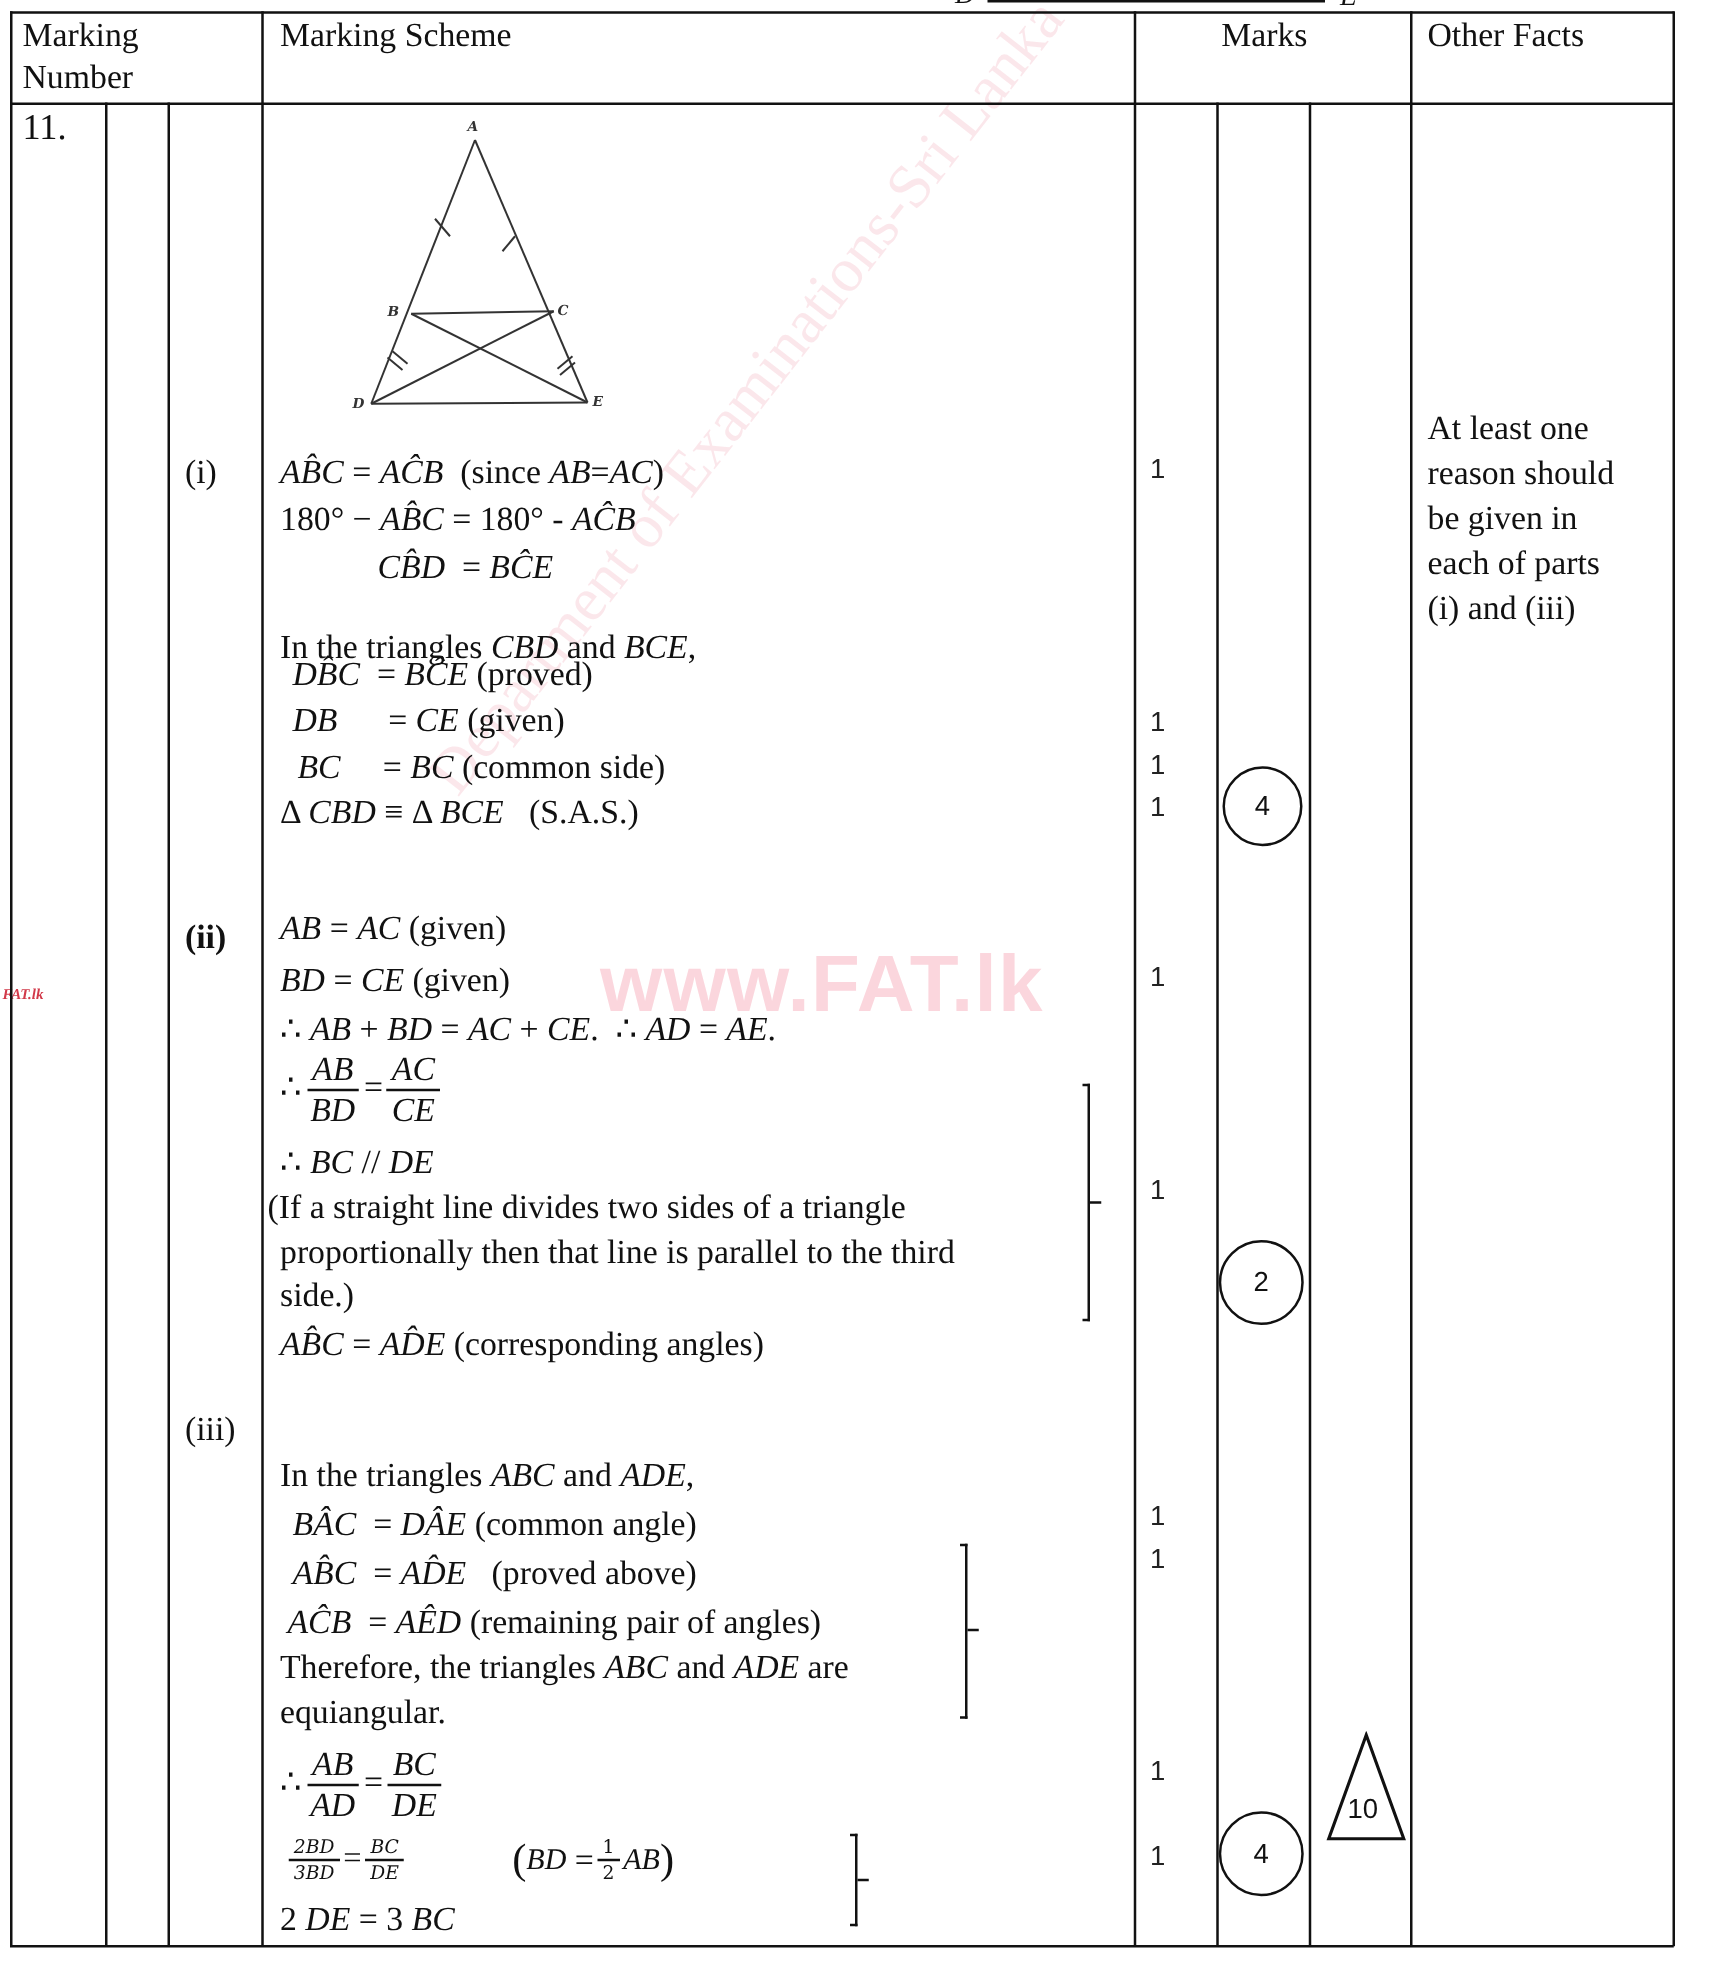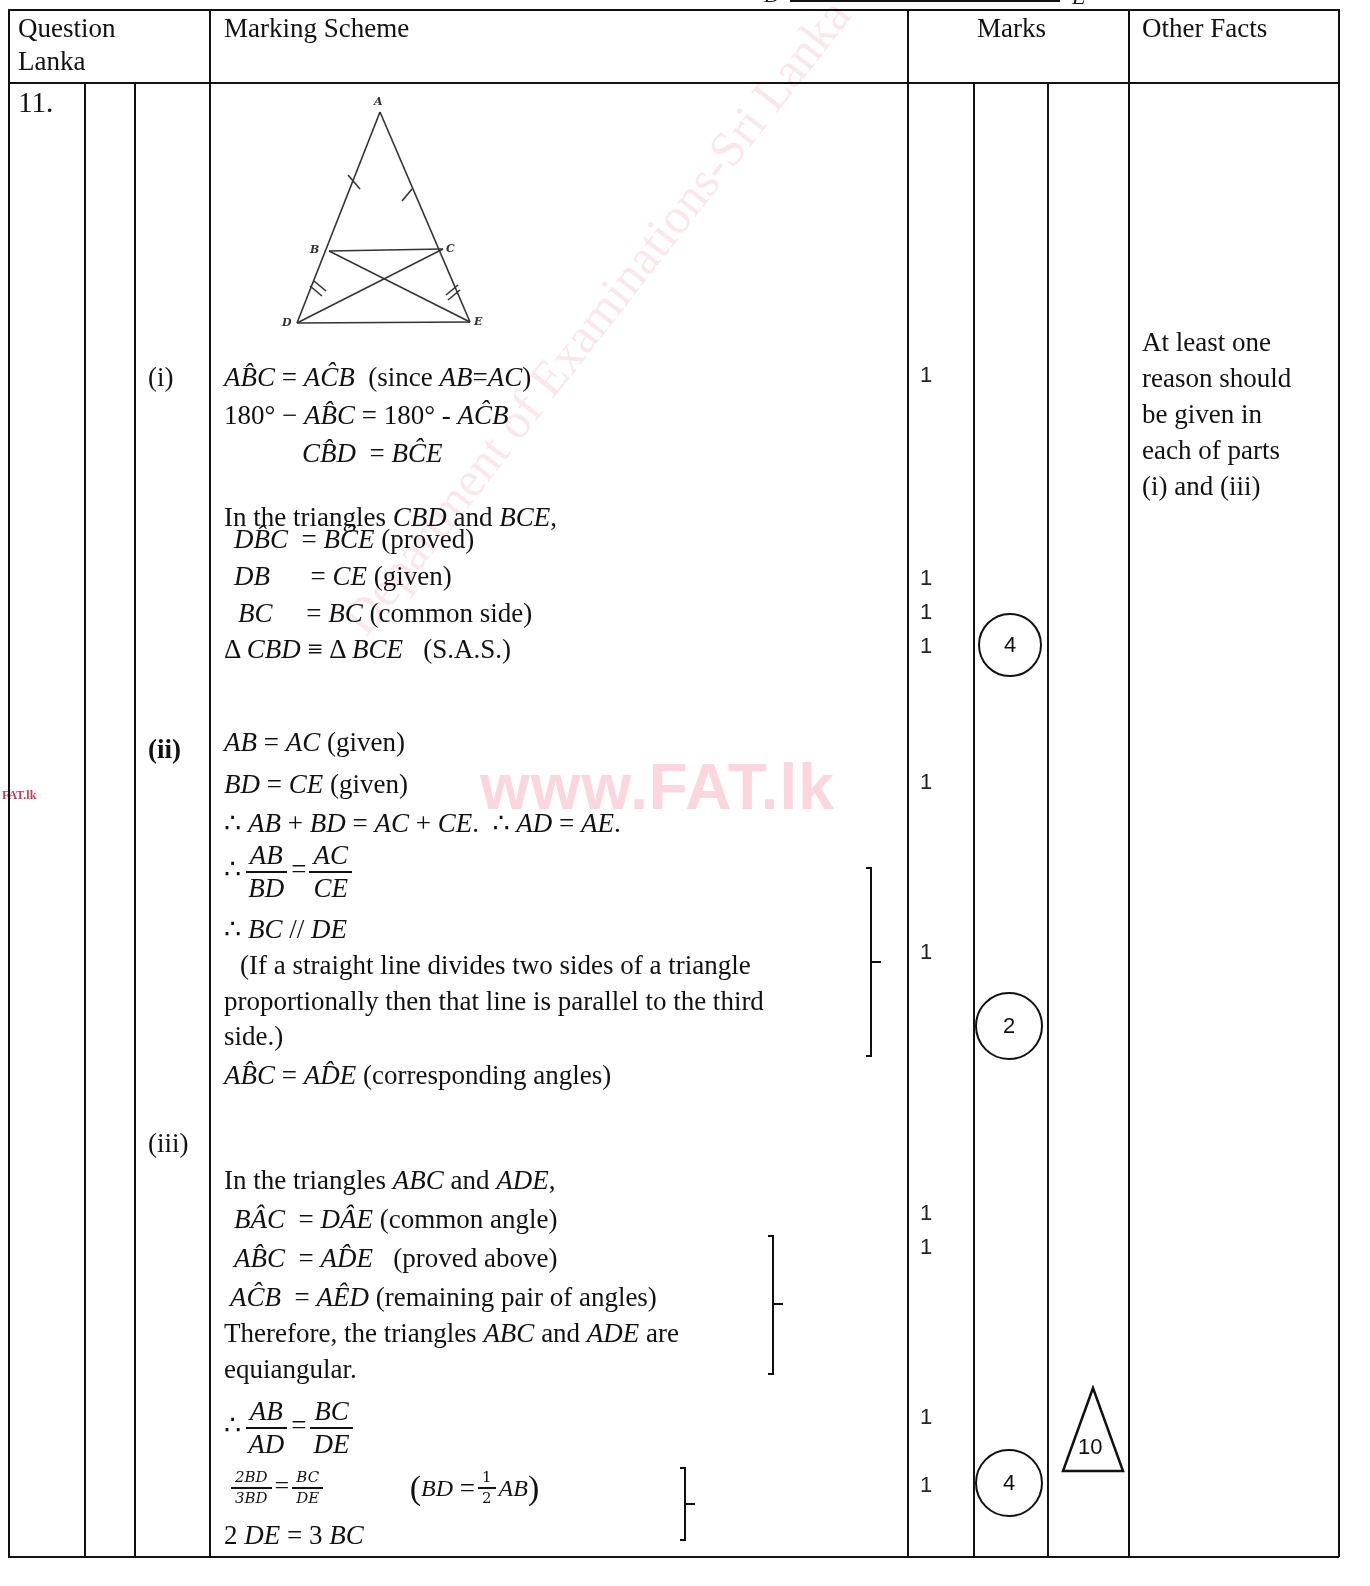--- a/index.html
+++ b/index.html
@@ -16,21 +16,21 @@
             box-sizing:border-box; display:flex; align-items:center; justify-content:center;
             font-family:"Liberation Sans","DejaVu Sans",sans-serif; font-size:22px; background:#fff; }
   .frac { display:inline-flex; flex-direction:column; align-items:center; vertical-align:middle; margin:0 3px; }
   .frac .num { border-bottom:2px solid #111; padding:0 4px 2px 4px; }
   .frac .den { padding:2px 4px 0 4px; }
   .small { font-size:15px; font-family:"DejaVu Serif", serif;justify-content:flex-end; }
   .watermark-diag { position:absolute; left:330px; top:610px; font-size:50px; color:rgba(220,60,90,0.12);
                     transform:rotate(-52deg); transform-origin:left top; white-space:nowrap; }
   .watermark-fat { position:absolute; left:480px; top:750px; font-family:"Liberation Sans","DejaVu Sans",sans-serif;
                    font-weight:bold; font-size:64px; color:rgba(240,90,120,0.25); letter-spacing:1px; }
-  .fat-edge { position:absolute; left:2px; top:788px; font-size:12px; font-weight:bold; color:#d23a4a; }
+  .fat-edge { position:absolute; left:2px; top:788px; font-size:12px; font-weight:bold; color:#d23a4a;font-style:italic; }
   .brace { position:absolute; border:2px solid #111; border-left:none; width:6px; box-sizing:border-box; }
   .brace-tick { position:absolute; height:2px; width:9px; background:#111; }
 </style>
 </head>
 <body>
 
 <div class="abs" style="left:764px;top:0;width:320px;height:10px;">
   <span class="txt m" style="left:0;top:-16px;font-size:22px;">D</span>
   <div class="abs" style="left:26px;top:0;width:270px;height:2px;background:#111;"></div>
   <span class="txt m" style="left:308px;top:-14px;font-size:22px;">E</span>
@@ -48,21 +48,21 @@
   <div class="vline" style="left:84px;top:82px;height:1475px;"></div>
   <div class="vline" style="left:134px;top:82px;height:1475px;"></div>
   <div class="vline" style="left:209px;top:9px;height:1548px;"></div>
   <div class="vline" style="left:907px;top:9px;height:1548px;"></div>
   <div class="vline" style="left:973px;top:82px;height:1475px;"></div>
   <div class="vline" style="left:1047px;top:82px;height:1475px;"></div>
   <div class="vline" style="left:1128px;top:9px;height:1548px;"></div>
   <div class="vline" style="left:1338px;top:9px;height:1548px;"></div>
 </div>
 
-<div class="hdr" style="left:18px;top:12px;width:120px;white-space:normal;">Question Lanka</div>
+<div class="hdr" style="left:18px;top:12px;width:120px;white-space:normal;">Marking Number</div>
 <div class="hdr" style="left:224px;top:12px;">Marking Scheme</div>
 <div class="hdr" style="left:977px;top:12px;">Marks</div>
 <div class="hdr" style="left:1142px;top:12px;">Other Facts</div>
 
 <div class="txt" style="left:18px;top:88px;font-size:29px;">11.</div>
 
 <svg class="abs" style="left:270px;top:90px;" width="230" height="245" viewBox="0 0 230 245">
   <g stroke="#333" stroke-width="1.6" fill="none">
     <line x1="110" y1="22" x2="27" y2="233"></line>
     <line x1="110" y1="22" x2="200" y2="232"></line>
@@ -119,21 +119,21 @@
   <div class="txt" style="left:224px;top:771px;"><span class="m">BD</span> = <span class="m">CE</span> (given)</div>
   <div class="txt" style="left:224px;top:810px;">∴ <span class="m">AB</span> + <span class="m">BD</span> = <span class="m">AC</span> + <span class="m">CE</span>.&nbsp;&nbsp;∴ <span class="m">AD</span> = <span class="m">AE</span>.</div>
   <div class="txt" style="left:224px;top:842px;">∴<span class="frac">
         <span class="num m">AB</span>
         <span class="den m">BD</span>
       </span>=<span class="frac">
         <span class="num m">AC</span>
         <span class="den m">CE</span>
       </span></div>
   <div class="txt" style="left:224px;top:916px;">∴ <span class="m">BC</span> // <span class="m">DE</span></div>
-  <div class="txt" style="left:240px;top:952px;">(If a straight line divides two sides of a triangle</div>
+  <div class="txt" style="left:214px;top:952px;">(If a straight line divides two sides of a triangle</div>
   <div class="txt" style="left:224px;top:988px;">proportionally then that line is parallel to the third</div>
   <div class="txt" style="left:224px;top:1023px;">side.)</div>
   <div class="txt" style="left:224px;top:1062px;"><span class="m">AB̂C</span> = <span class="m">AD̂E</span> (corresponding angles)</div>
 </div>
 <div class="brace" style="left:866px;top:867px;height:190px;"></div>
 <div class="brace-tick" style="left:872px;top:961px;"></div>
 <div class="mark" style="left:920px;top:769px;">1</div>
 <div class="mark" style="left:920px;top:939px;">1</div>
 <div class="circle" style="left:975px;top:992px;width:68px;height:68px;">
     <span>2</span>

